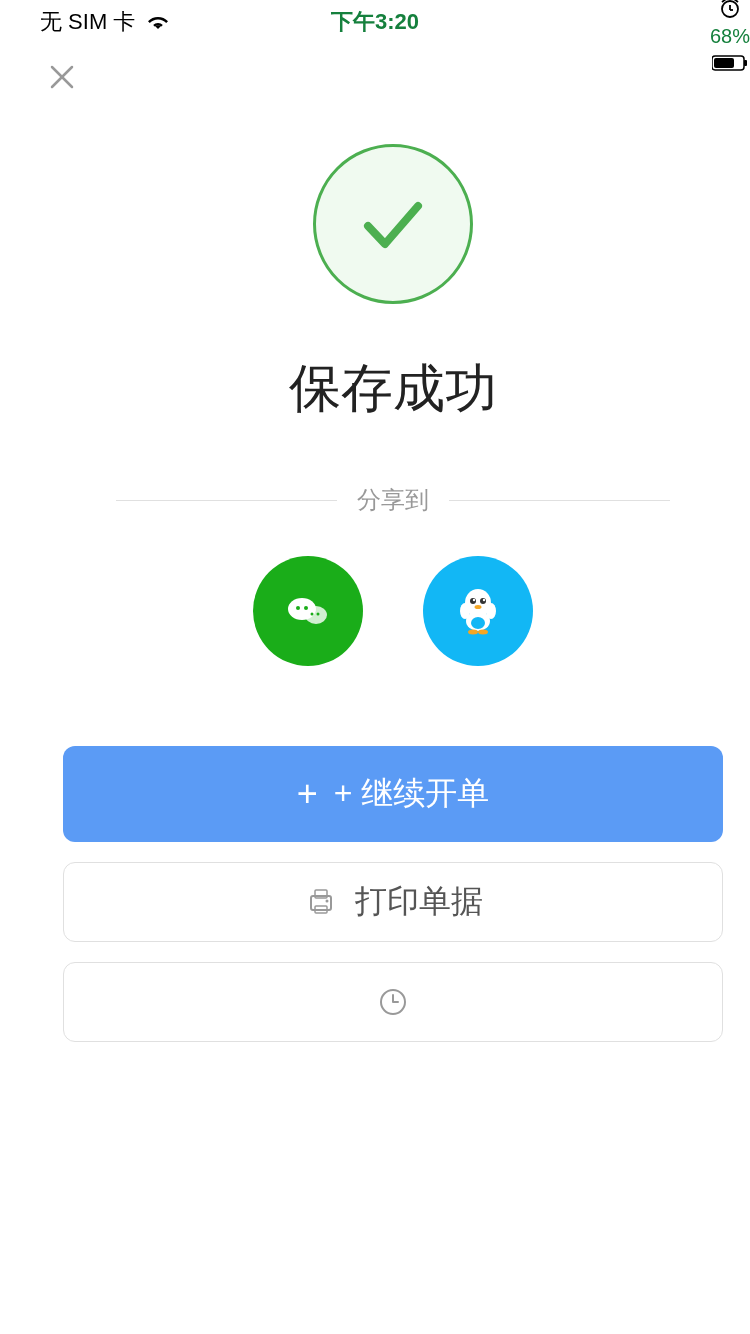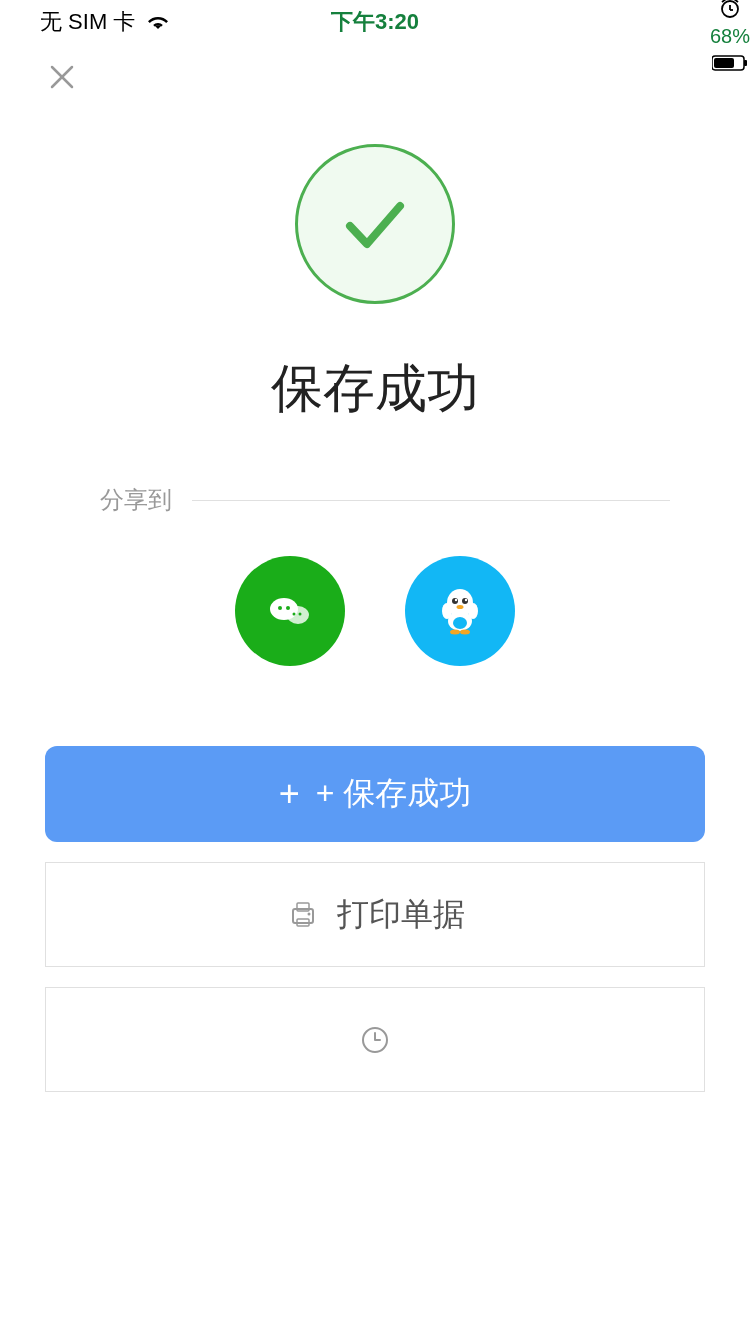--- a/index.html
+++ b/index.html
@@ -64,20 +64,21 @@
       width: 28px;
       height: 28px;
     }
 
     
     .main-content {
       display: flex;
       flex-direction: column;
       align-items: center;
       padding-top: 100px;
+      margin-left: 36px;
     }
 
     
     .success-circle {
       width: 160px;
       height: 160px;
       border-radius: 50%;
       border: 3px solid #4CAF50;
       background: #f0faf0;
       display: flex;
@@ -96,20 +97,21 @@
       font-weight: 500;
       color: #222;
       margin-bottom: 60px;
     }
 
     
     .share-divider {
       width: 100%;
       display: flex;
       align-items: center;
+      justify-content: center;
       margin-bottom: 40px;
       position: relative;
       padding: 0 80px;
     }
     .share-divider::before {
       content: '';
       position: absolute;
       left: 80px;
       right: 80px;
       top: 50%;
@@ -166,24 +168,24 @@
       cursor: pointer;
       margin-bottom: 20px;
     }
     .btn-continue .plus-icon {
       font-size: 36px;
       font-weight: 300;
     }
 
     .btn-secondary {
       width: 100%;
-      height: 105px;
+      height: 80px;
       background: #fff;
       border: 1px solid #e0e0e0;
-      border-radius: 0;
+      border-radius: 12px;
       font-size: 32px;
       color: #555;
       display: flex;
       align-items: center;
       justify-content: center;
       gap: 16px;
       cursor: pointer;
       margin-bottom: 20px;
     }
 
@@ -291,21 +293,21 @@
         <ellipse cx="25" cy="51" rx="5" ry="2.5" fill="#F5A623"></ellipse>
         <ellipse cx="35" cy="51" rx="5" ry="2.5" fill="#F5A623"></ellipse>
       </svg>
     </div>
   </div>
 
   <div class="action-buttons">
 
     <button class="btn-continue">
       <span class="plus-icon">+</span>
-      <span>+ 保存成功</span>
+      <span>+ 继续开单</span>
     </button>
 
     <button class="btn-secondary">
       <span class="btn-icon">
         <svg width="32" height="32" viewBox="0 0 32 32" fill="none">
           <rect x="6" y="10" width="20" height="14" rx="2" fill="none" stroke="#999" stroke-width="2"></rect>
           <rect x="10" y="20" width="12" height="7" rx="1" fill="none" stroke="#999" stroke-width="1.5"></rect>
           <rect x="10" y="4" width="12" height="8" rx="1" fill="none" stroke="#999" stroke-width="1.5"></rect>
           <circle cx="22" cy="15" r="1.5" fill="#999"></circle>
         </svg>

